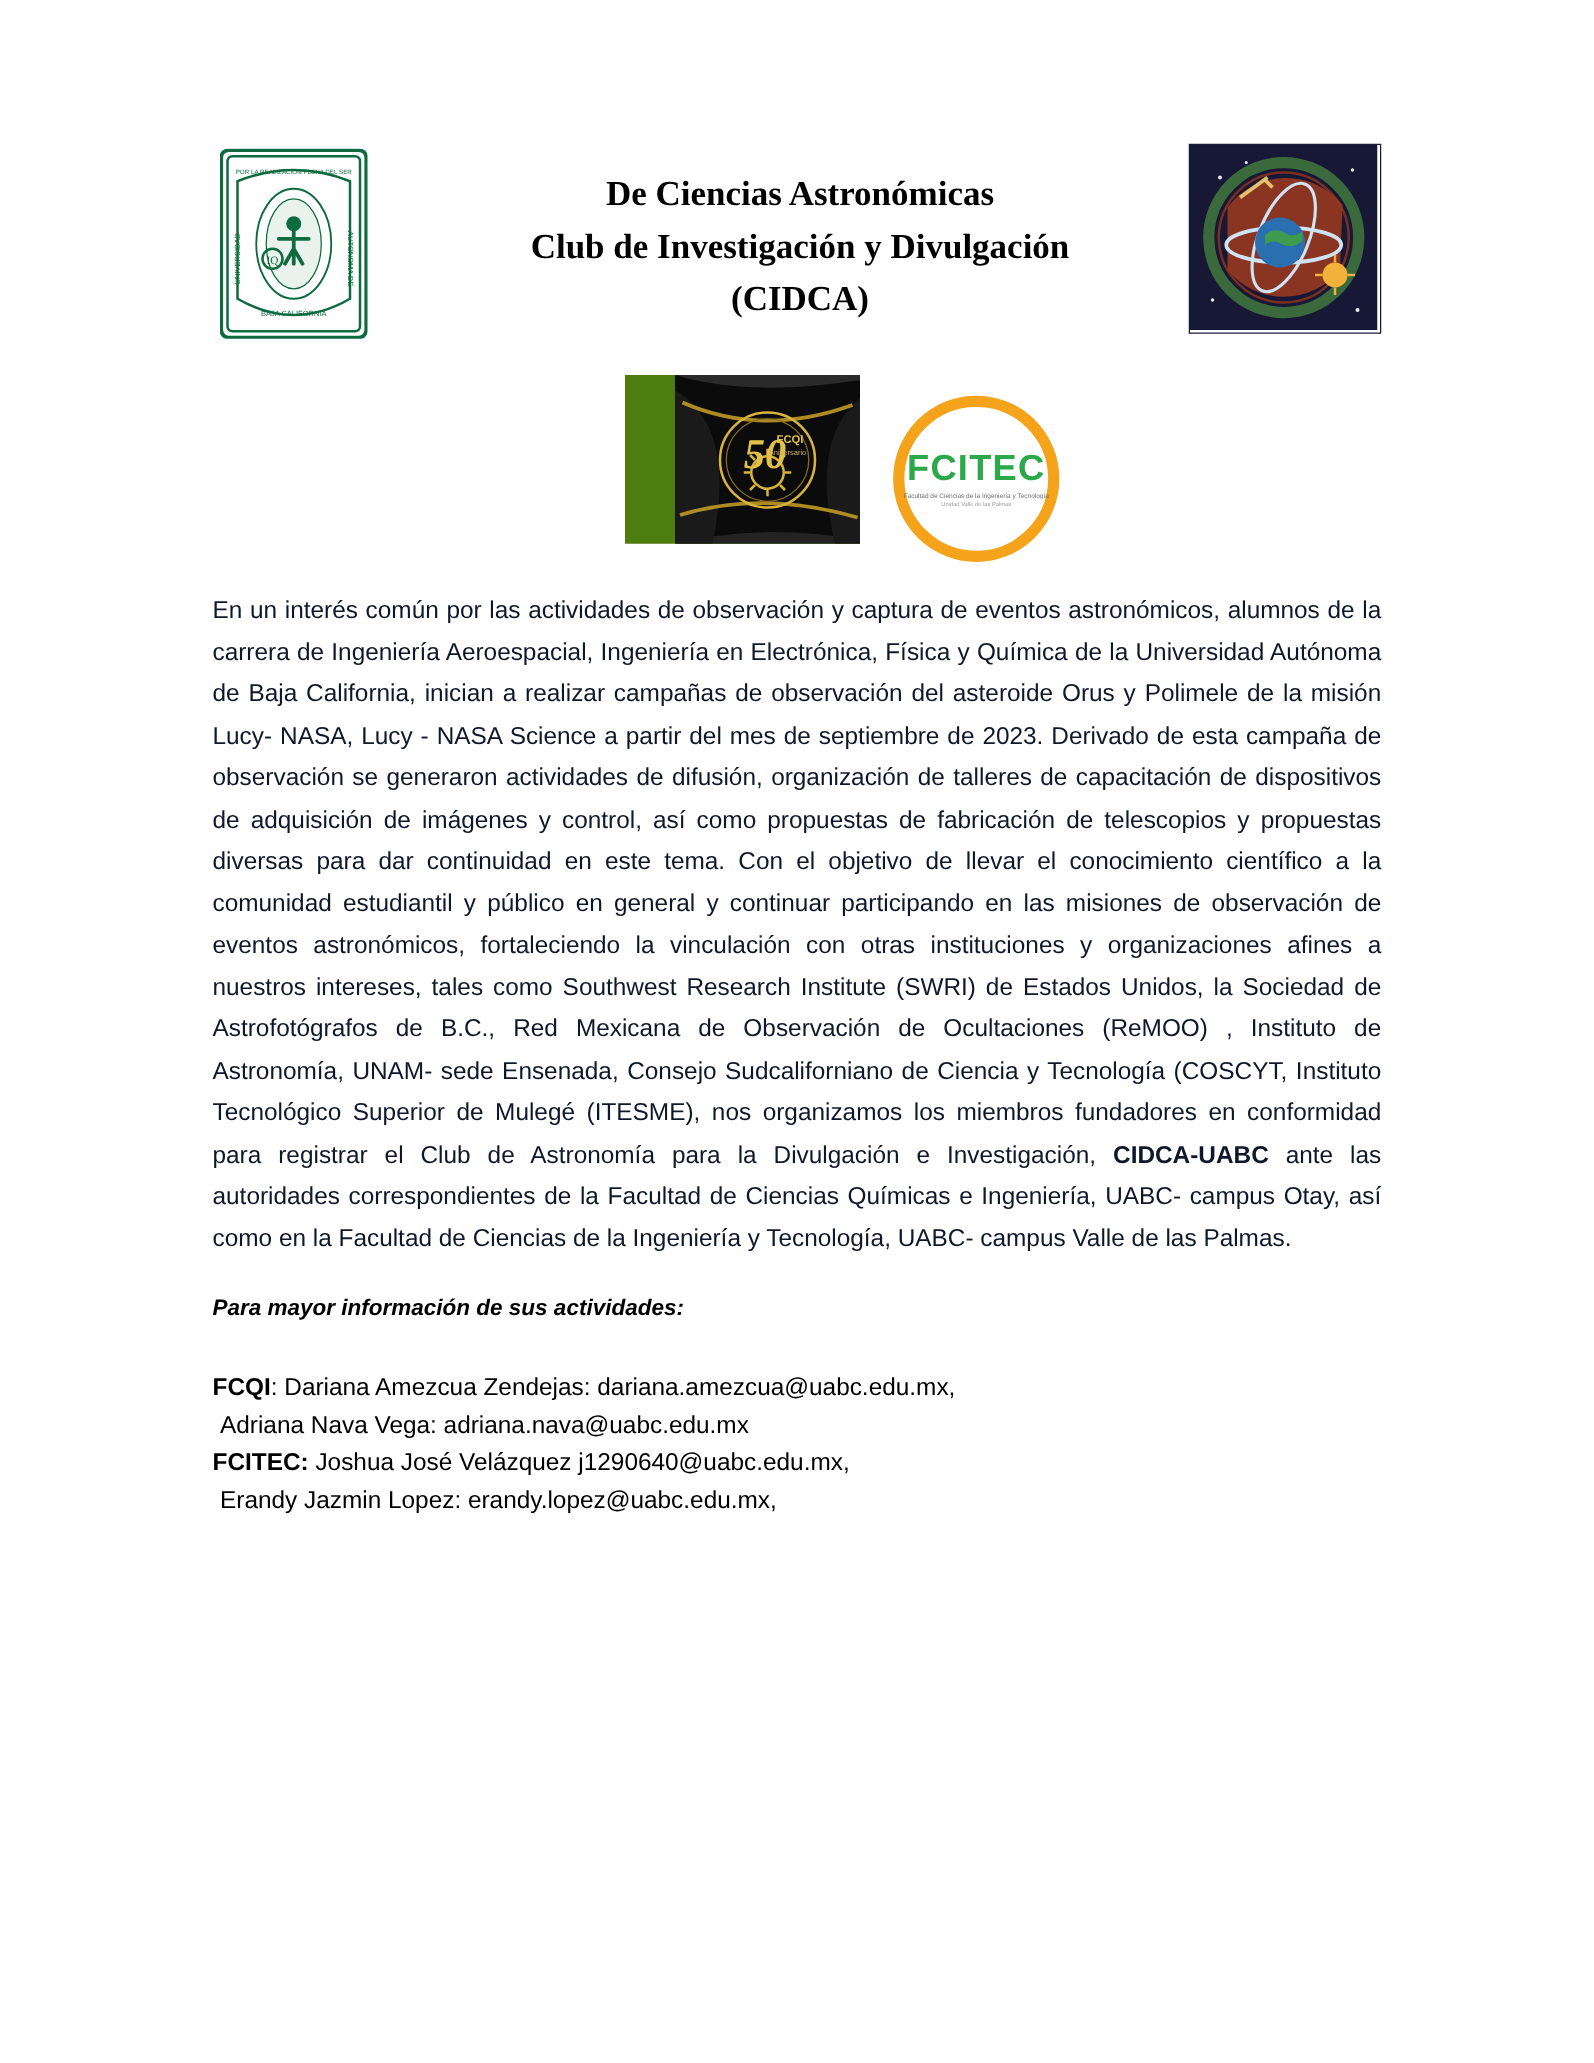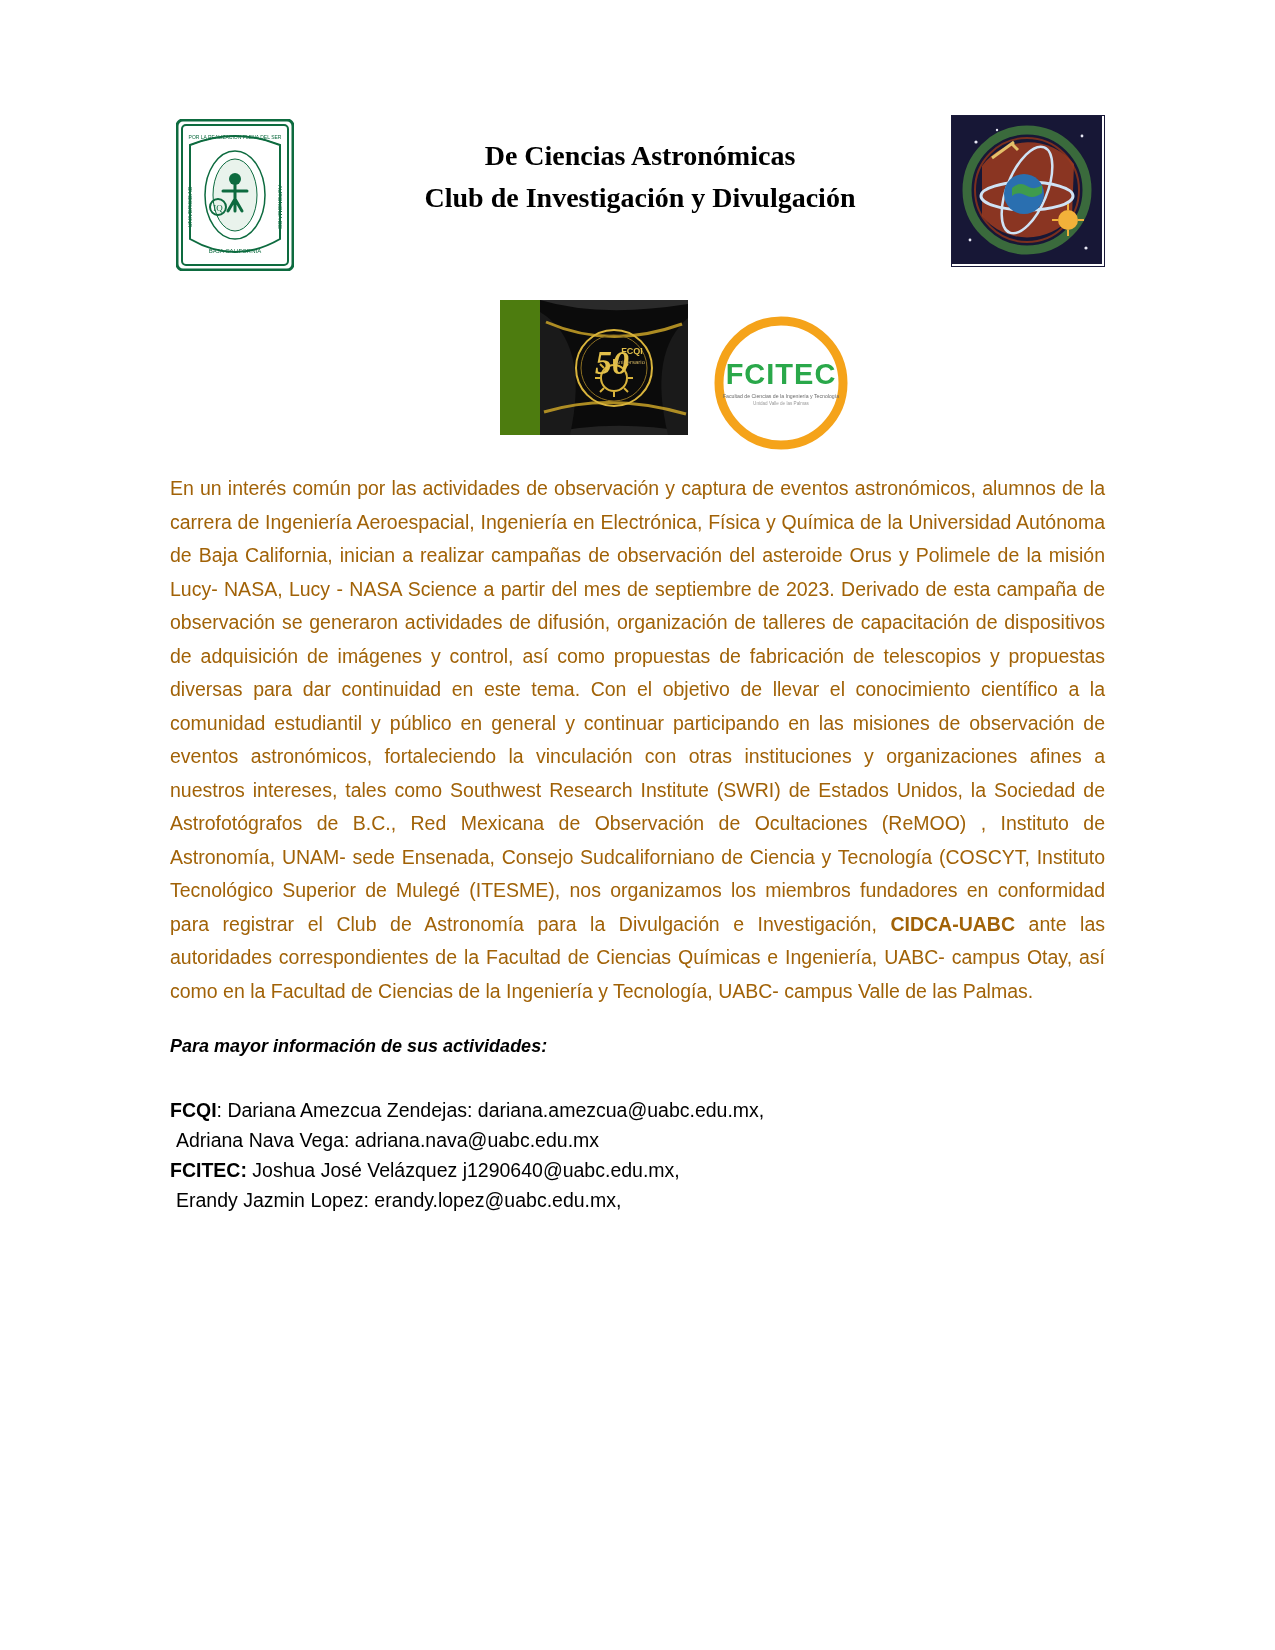--- a/index.html
+++ b/index.html
@@ -80,21 +80,21 @@
     width: 142px;
     height: 135px;
   }
 
   
   .body-text {
     margin-top: 22px;
     font-size: 19.5px;
     line-height: 33.5px;
     text-align: justify;
-    color: #a16207;
+    color: #0f172a;
   }
   .body-text b { font-weight: bold; }
 
   .contact-heading {
     margin-top: 28px;
     font-size: 18px;
     font-weight: bold;
     font-style: italic;
   }
   .contact-list {
@@ -132,20 +132,21 @@
         </g>
         <text x="16" y="88" font-size="6" fill="#0d6b3f" text-anchor="middle" font-family="Liberation Sans, sans-serif" transform="rotate(-90 16 88)">UNIVERSIDAD</text>
         <text x="102" y="88" font-size="6" fill="#0d6b3f" text-anchor="middle" font-family="Liberation Sans, sans-serif" transform="rotate(90 102 88)">AUTONOMA DE</text>
         <text x="59" y="134" font-size="6" fill="#0d6b3f" text-anchor="middle" font-family="Liberation Sans, sans-serif">BAJA CALIFORNIA</text>
       </svg>
     </div>
 
     <div class="header-title">
       <div>De Ciencias Astronómicas</div>
       <div>Club de Investigación y Divulgación</div>
+      <div>(CIDCA)</div>
     </div>
 
     <div class="cidca-logo">
       <svg viewBox="0 0 150 148" width="150" height="148">
         <rect width="150" height="148" fill="#171736"></rect>
         <circle cx="75" cy="74" r="60" fill="none" stroke="#3a6a3c" stroke-width="9"></circle>
         <circle cx="75" cy="74" r="52" fill="none" stroke="#7a2f1e" stroke-width="2"></circle>
         <path d="M30 50 A58 58 0 0 1 122 48 L120 100 A58 58 0 0 1 30 100 Z" fill="#9b3a20" opacity="0.88"></path>
         <ellipse cx="75" cy="80" rx="46" ry="14" fill="none" stroke="#cfe3f5" stroke-width="3"></ellipse>
         <ellipse cx="75" cy="74" rx="20" ry="46" fill="none" stroke="#cfe3f5" stroke-width="2.5" transform="rotate(22 75 74)"></ellipse>

